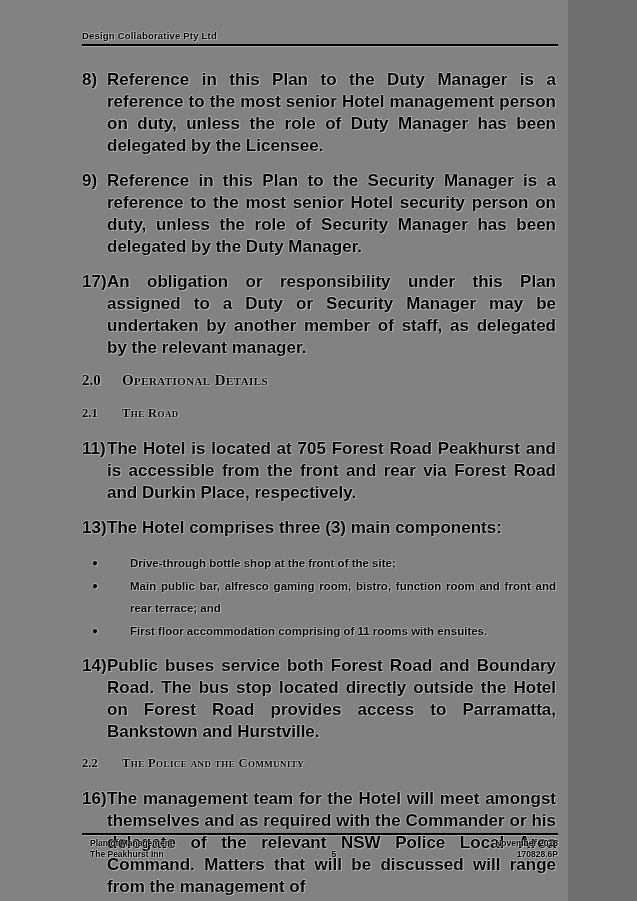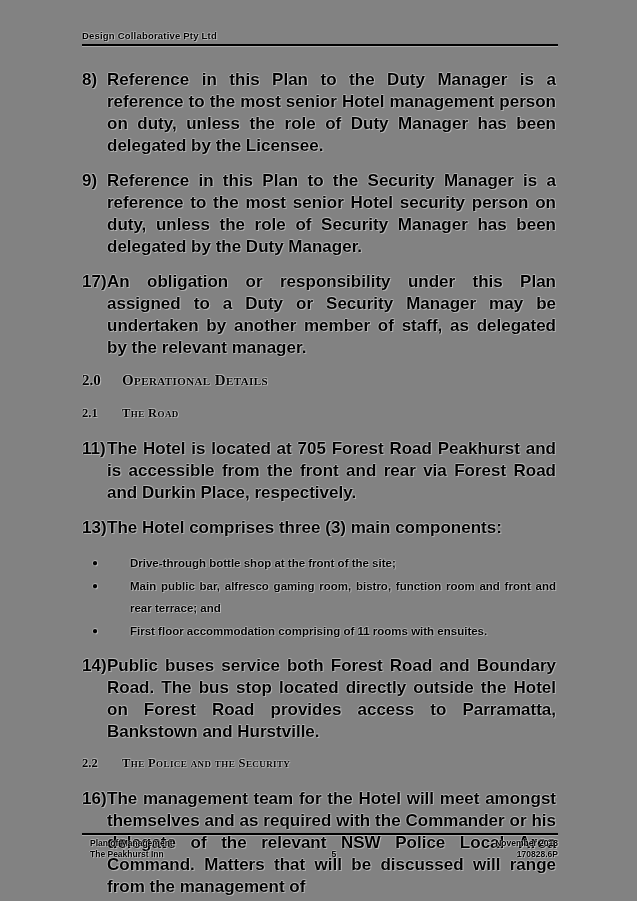--- a/index.html
+++ b/index.html
@@ -1,20 +1,20 @@
 <!DOCTYPE html>
 <html><head>
 <meta charset="utf-8">
 <style>
   html, body { margin: 0; padding: 0; }
   body { background: #6f6f6f; }
 
   .page {
     position: relative;
-    width: 637px;
+    width: 568px;
     height: 901px;
     background: #828282;
     overflow: hidden;
     font-family: "Liberation Sans", sans-serif;
     color: #000;
     
     text-shadow:
       1px 1px 0 rgba(255,255,255,0.40),
       -1px 0 0 rgba(255,255,255,0.30),
       0 -1px 0 rgba(255,255,255,0.28),
@@ -150,21 +150,21 @@
 
     <ul class="bullets">
       <li><span class="bullet-dot">●</span><span>Drive-through bottle shop at the front of the site;</span></li>
       <li><span class="bullet-dot">●</span><span>Main public bar, alfresco gaming room, bistro, function room and front and rear terrace; and</span></li>
       <li><span class="bullet-dot">●</span><span>First floor accommodation comprising of 11 rooms with ensuites.</span></li>
     </ul>
 
 
     <p class="item"><span class="num">14)</span><span>Public buses service both Forest Road and Boundary Road. The bus stop located directly outside the Hotel on Forest Road provides access to Parramatta, Bankstown and Hurstville.</span></p>
 
-    <div class="h-minor spaced"><span class="hnum">2.2</span><span class="sc">The Police and the Security</span></div>
+    <div class="h-minor spaced"><span class="hnum">2.2</span><span class="sc">The Police and the Community</span></div>
 
 
     <p class="item"><span class="num">16)</span><span>The management team for the Hotel will meet amongst themselves and as required with the Commander or his delegate of the relevant NSW Police Local Area Command. Matters that will be discussed will range from the management of</span></p>
 
   </div>
 
   <div class="footer">
     <div class="footer-rule"></div>
     <div class="footer-row">
       <div class="f-left">

